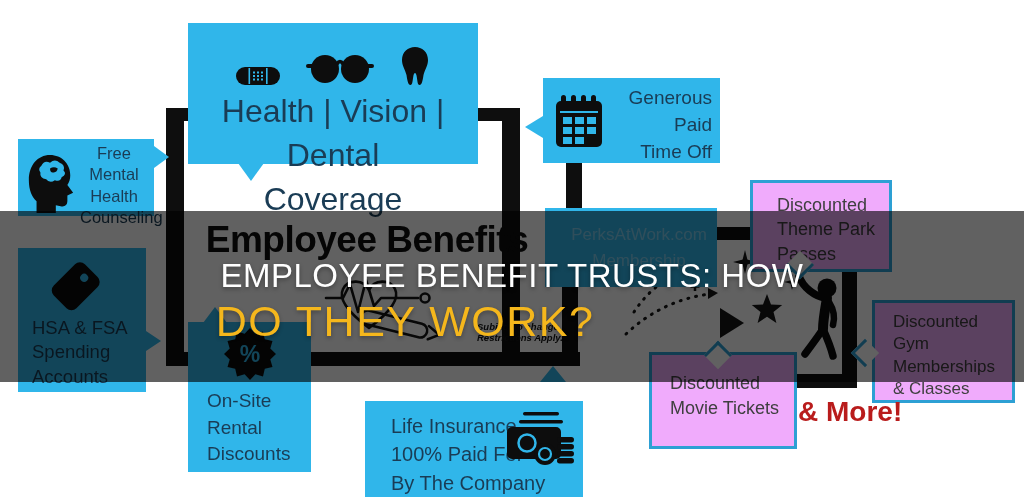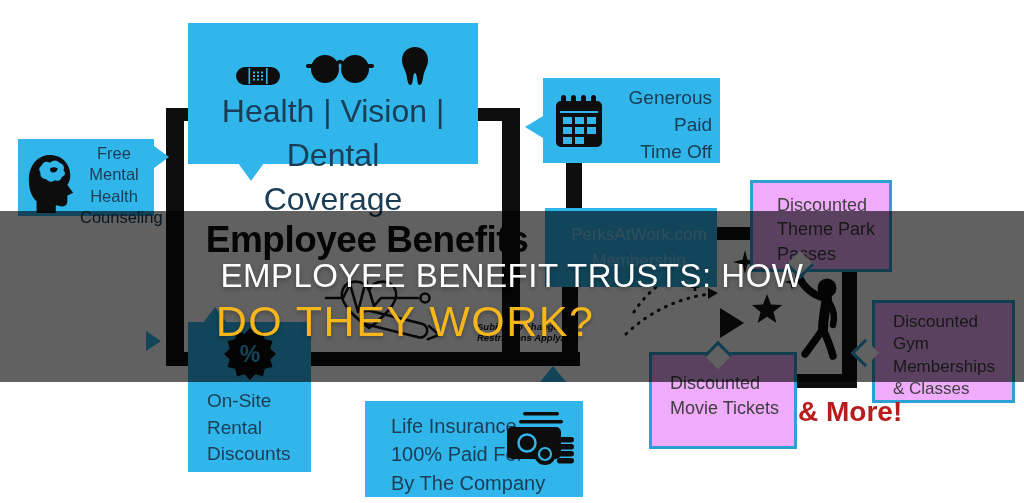--- a/index.html
+++ b/index.html
@@ -206,20 +206,31 @@
       <path fill="#30b6ea" d="M17 13 Q20 7 26 10 Q31 5 36 10 Q42 12 40 18 Q44 22 38 25 Q37 30 31 28 Q26 32 22 27 Q15 26 16 20 Q13 16 17 13 Z"></path>
       <path fill="#0d0d0d" d="M26 16 q4 -3 8 0 q-1 4 -4 4 q-4 1 -4 -4 Z"></path>
     </svg>
     <div class="lbl" id="mental-label">Free
 Mental
 Health
 Counseling</div>
   </div>
   <div class="tri" id="mental-tail"></div>
 
+  <div class="bubble" id="bubble-hsa">
+    <svg id="hsa-icon" width="58" height="58" viewBox="0 0 58 58">
+      <g transform="rotate(45 29 29)">
+        <rect x="13" y="6" width="32" height="44" rx="7" fill="#0d0d0d"></rect>
+        <circle cx="29" cy="16" r="4" fill="#30b6ea"></circle>
+      </g>
+    </svg>
+    <div class="lbl" id="hsa-label">HSA &amp; FSA
+Spending
+Accounts</div>
+  </div>
   <div class="tri" id="hsa-tail"></div>
 
   <div class="bubble" id="bubble-onsite">
     <svg id="onsite-icon" width="52" height="52" viewBox="0 0 52 52">
       <polygon fill="#0d0d0d" points="52,26 46.3,31.4 48.5,39 40.8,40.8 39,48.5 31.4,46.3 26,52 20.6,46.3 13,48.5 11.2,40.8 3.5,39 5.7,31.4 0,26 5.7,20.6 3.5,13 11.2,11.2 13,3.5 20.6,5.7 26,0 31.4,5.7 39,3.5 40.8,11.2 48.5,13 46.3,20.6"></polygon>
       <text x="26" y="34" text-anchor="middle" font-family="Liberation Sans, DejaVu Sans, sans-serif" font-size="23" font-weight="700" fill="#30b6ea">%</text>
     </svg>
     <div class="lbl" id="onsite-label">On-Site
 Rental
 Discounts</div>

